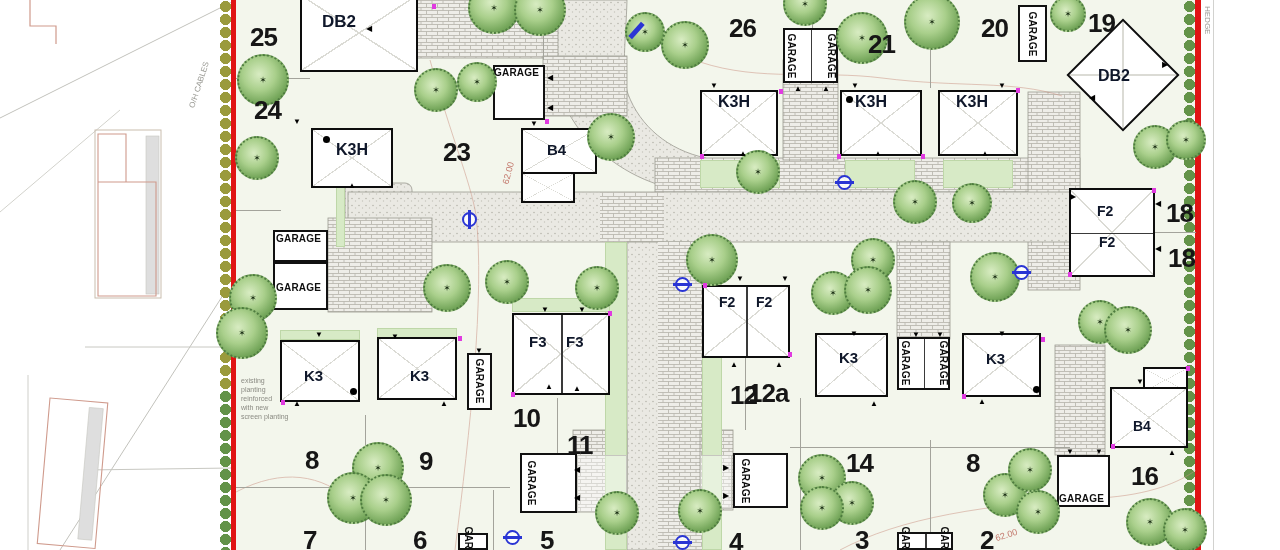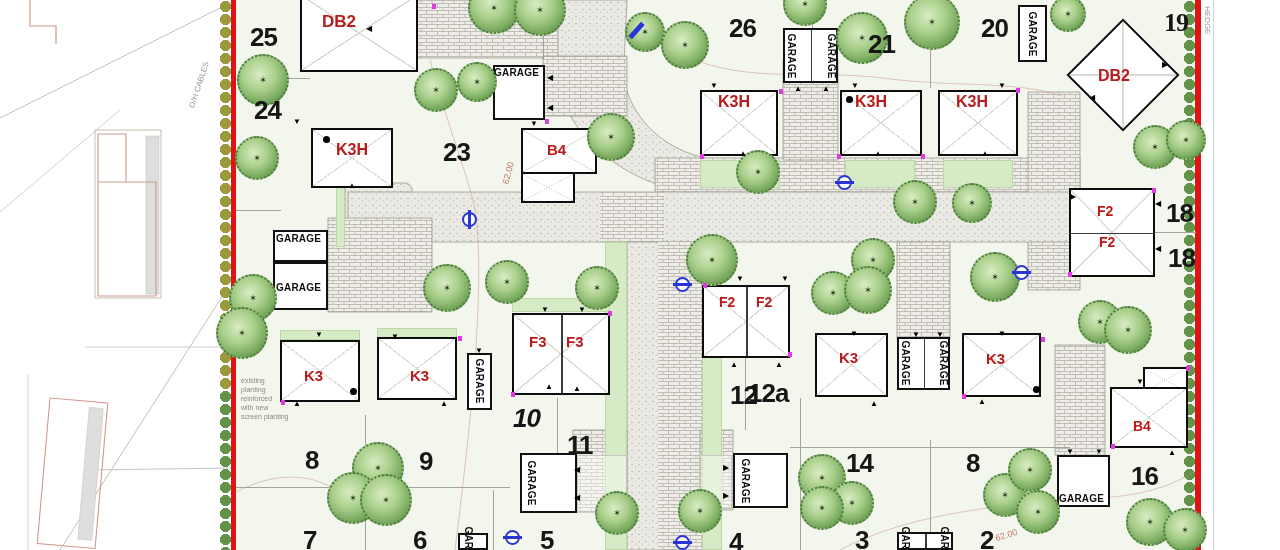--- a/index.html
+++ b/index.html
@@ -16,21 +16,21 @@
   .divline.v{position:absolute;left:50%;top:0;width:1.5px;height:100%;background:#3a3a3a;}
   .divline.h{position:absolute;top:50%;left:0;width:100%;height:1.5px;background:#3a3a3a;}
   .gbox{position:absolute;box-sizing:border-box;border:2px solid #111;background:#fff;}
   .faint{position:absolute;border:1px solid #c6c6bf;background:rgba(255,255,255,.4);}
   .verge{position:absolute;background:#d7eac6;border:.5px solid #bed7a8;box-sizing:border-box;}
   .pline{position:absolute;background:#a3a39b;}
   .tree{position:absolute;border-radius:50%;border:2px dotted #4e7c3f;box-sizing:border-box;
     background:radial-gradient(circle at 42% 38%, #d8ecc2 0%, #a9cf8b 40%, #74a65a 72%, #5b8a46 100%);}
   .tree::after{content:"✶";position:absolute;left:50%;top:50%;transform:translate(-50%,-55%);font-size:9px;color:#1e3317;}
   .plotnum{position:absolute;font-weight:700;font-size:26px;color:#161616;letter-spacing:-1px;line-height:1;}
-  .typelabel{position:absolute;font-weight:700;color:#b91c1c;line-height:1;}
+  .typelabel{position:absolute;font-weight:700;color:#0f172a;line-height:1;}
   .glabel{position:absolute;font-weight:700;font-size:10px;color:#0e0e0e;letter-spacing:.2px;line-height:1;white-space:nowrap;}
   .glabel.v{transform:translate(-50%,-50%) rotate(90deg);}
   .marker{position:absolute;font-size:8px;color:#000;line-height:1;}
   .bdot{position:absolute;width:7px;height:7px;border-radius:50%;background:#000;}
   .pdot{position:absolute;width:4px;height:5px;background:#e03ae0;}
   .hyd{position:absolute;width:15px;height:15px;border:2.5px solid #2a35d4;border-radius:50%;background:rgba(255,255,255,.85);box-sizing:border-box;}
   .hydbar{position:absolute;left:-4.5px;top:3.8px;width:19px;height:3.4px;background:#2a35d4;}
   .diagbar{position:absolute;width:19px;height:5px;background:#2a35d4;}
   .note{position:absolute;color:#8b8b83;font-size:7px;line-height:1.3;white-space:pre-line;}
   .contour-label{position:absolute;color:#c2766a;font-size:9px;white-space:nowrap;}
@@ -221,29 +221,29 @@
     <div class="tree" style="left: 1016px; top: 490px; width: 44px; height: 44px;"></div>
     <div class="tree" style="left: 1008px; top: 448px; width: 44px; height: 44px;"></div>
     <div class="tree" style="left: 1126px; top: 498px; width: 48px; height: 48px;"></div>
     <div class="tree" style="left: 1163px; top: 508px; width: 44px; height: 44px;"></div>
     <div class="plotnum" style="left: 250px; top: 24px;">25</div>
     <div class="plotnum" style="left: 254px; top: 97px;">24</div>
     <div class="plotnum" style="left: 443px; top: 139px;">23</div>
     <div class="plotnum" style="left: 729px; top: 15px;">26</div>
     <div class="plotnum" style="left: 868px; top: 31px;">21</div>
     <div class="plotnum" style="left: 981px; top: 15px;">20</div>
-    <div class="plotnum" style="left: 1164px; top: 10px; font-family: Liberation Serif, serif;">19</div>
+    <div class="plotnum" style="left: 1088px; top: 10px;">19</div>
     <div class="plotnum" style="left: 1166px; top: 200px;">18</div>
     <div class="plotnum" style="left: 1168px; top: 245px;">18</div>
     <div class="plotnum" style="left: 1131px; top: 463px;">16</div>
     <div class="plotnum" style="left: 966px; top: 450px;">8</div>
     <div class="plotnum" style="left: 846px; top: 450px;">14</div>
     <div class="plotnum" style="left: 730px; top: 382px;">12</div>
     <div class="plotnum" style="left: 748px; top: 380px;">12a</div>
-    <div class="plotnum" style="left: 513px; top: 405px; font-style: italic;">10</div>
+    <div class="plotnum" style="left: 513px; top: 405px;">10</div>
     <div class="plotnum" style="left: 567px; top: 407px; margin-top: 25px;">11</div>
     <div class="plotnum" style="left: 305px; top: 447px;">8</div>
     <div class="plotnum" style="left: 419px; top: 448px;">9</div>
     <div class="plotnum" style="left: 303px; top: 527px;">7</div>
     <div class="plotnum" style="left: 413px; top: 527px;">6</div>
     <div class="plotnum" style="left: 540px; top: 527px;">5</div>
     <div class="plotnum" style="left: 729px; top: 529px;">4</div>
     <div class="plotnum" style="left: 855px; top: 527px;">3</div>
     <div class="plotnum" style="left: 980px; top: 527px;">2</div>
     <div class="typelabel" style="left: 322px; top: 13px; font-size: 17px;">DB2</div>

